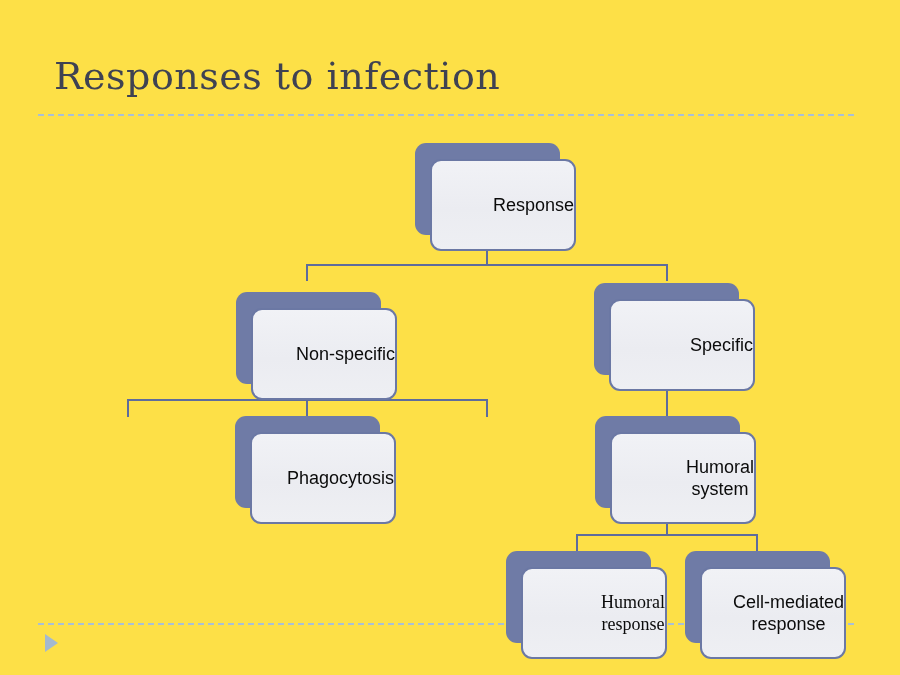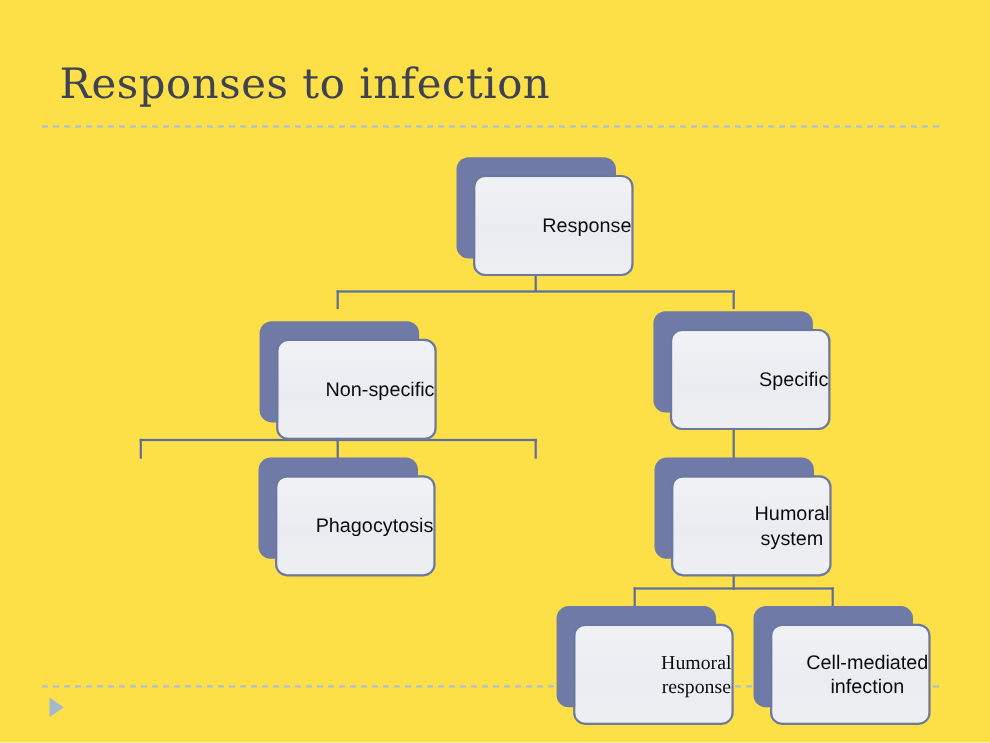--- a/index.html
+++ b/index.html
@@ -153,19 +153,19 @@
     <div class="node-face">
       <span class="node-label">Humoral
 response</span>
     </div>
   </div>
 
   <div class="node" style="left:685px; top:551px;">
     <div class="node-shadow"></div>
     <div class="node-face">
       <span class="node-label">Cell-mediated
-infection</span>
+response</span>
     </div>
   </div>
 
   <div class="nav-triangle"></div>
 
 </div>
 
 </body></html>

